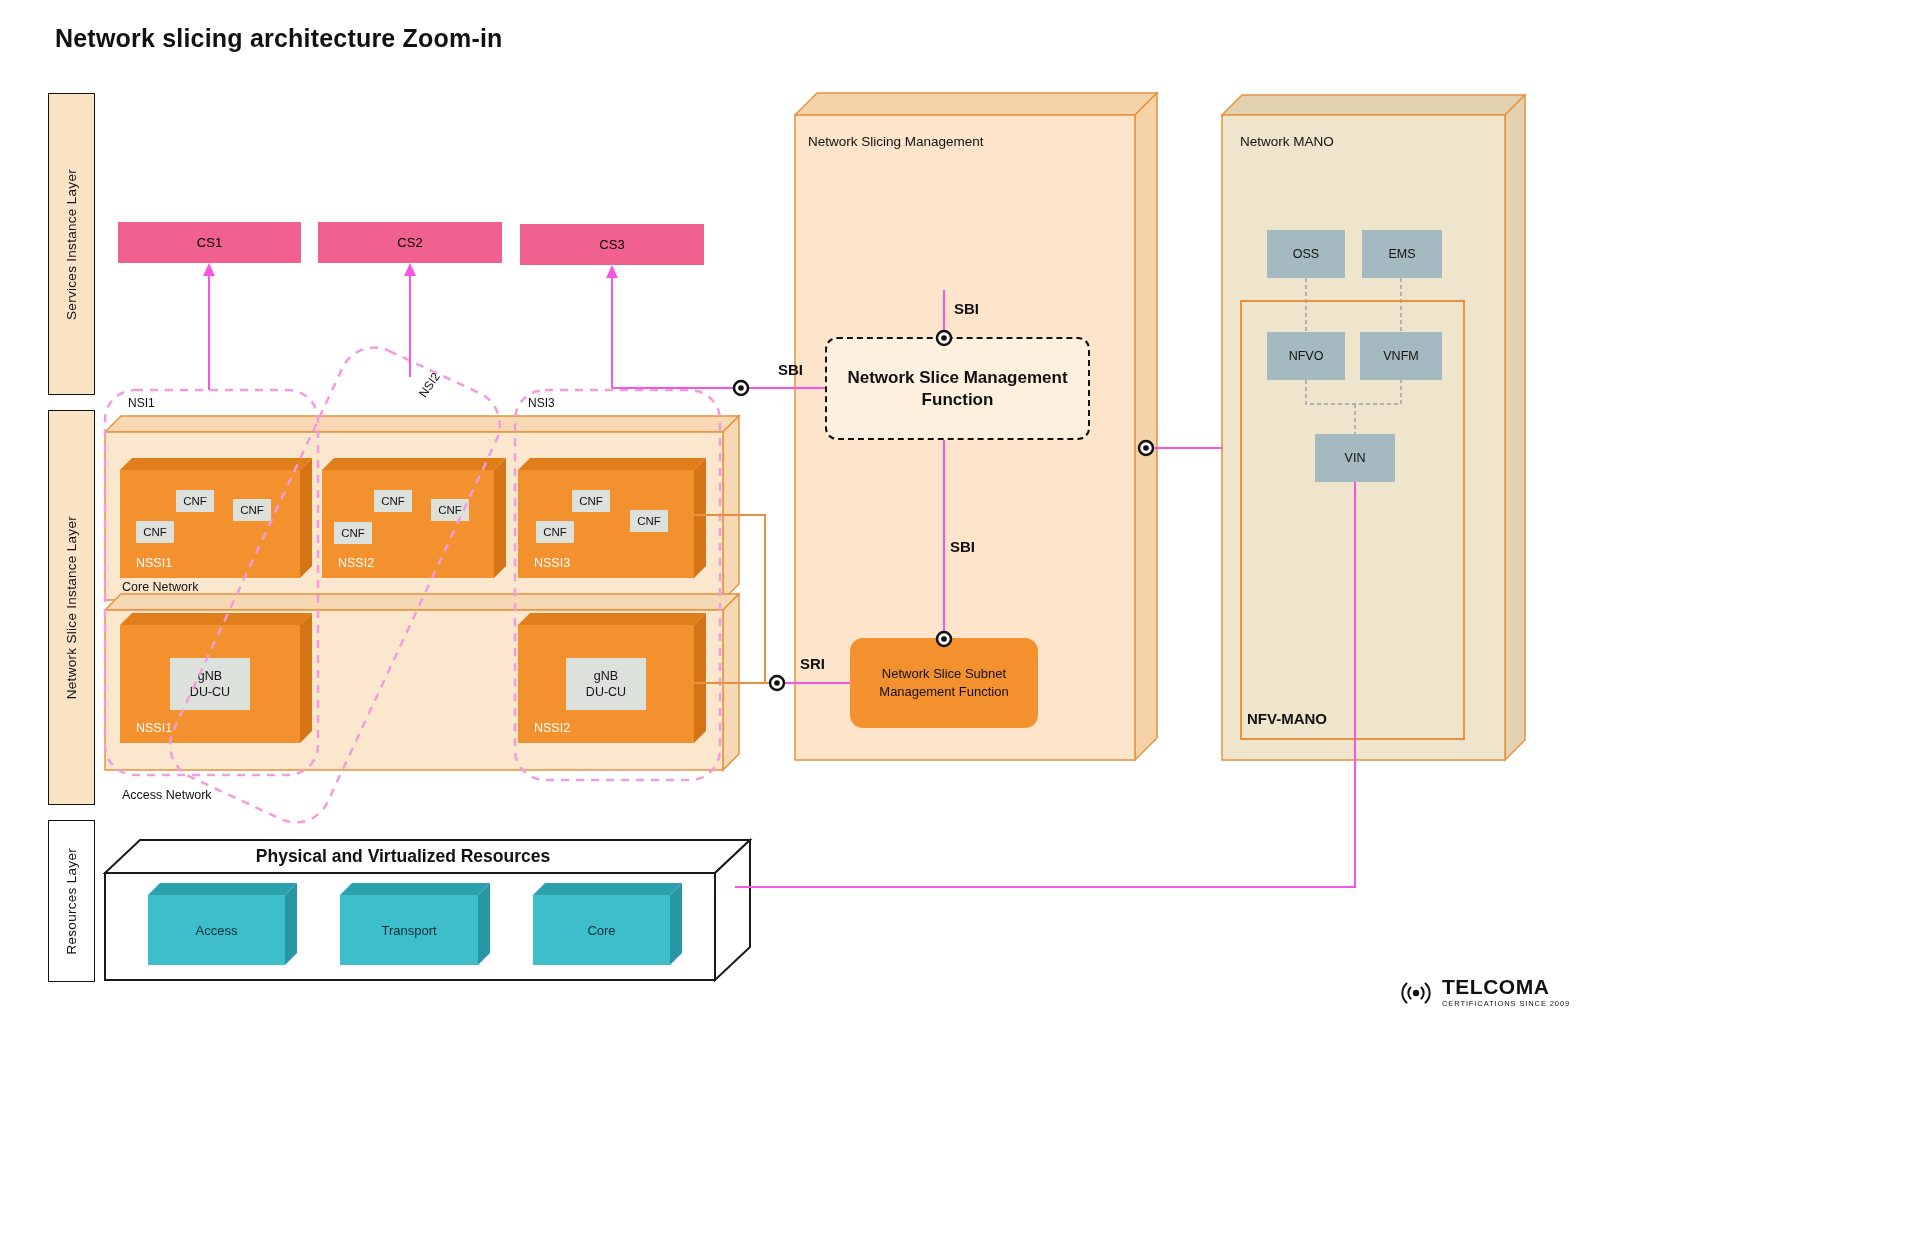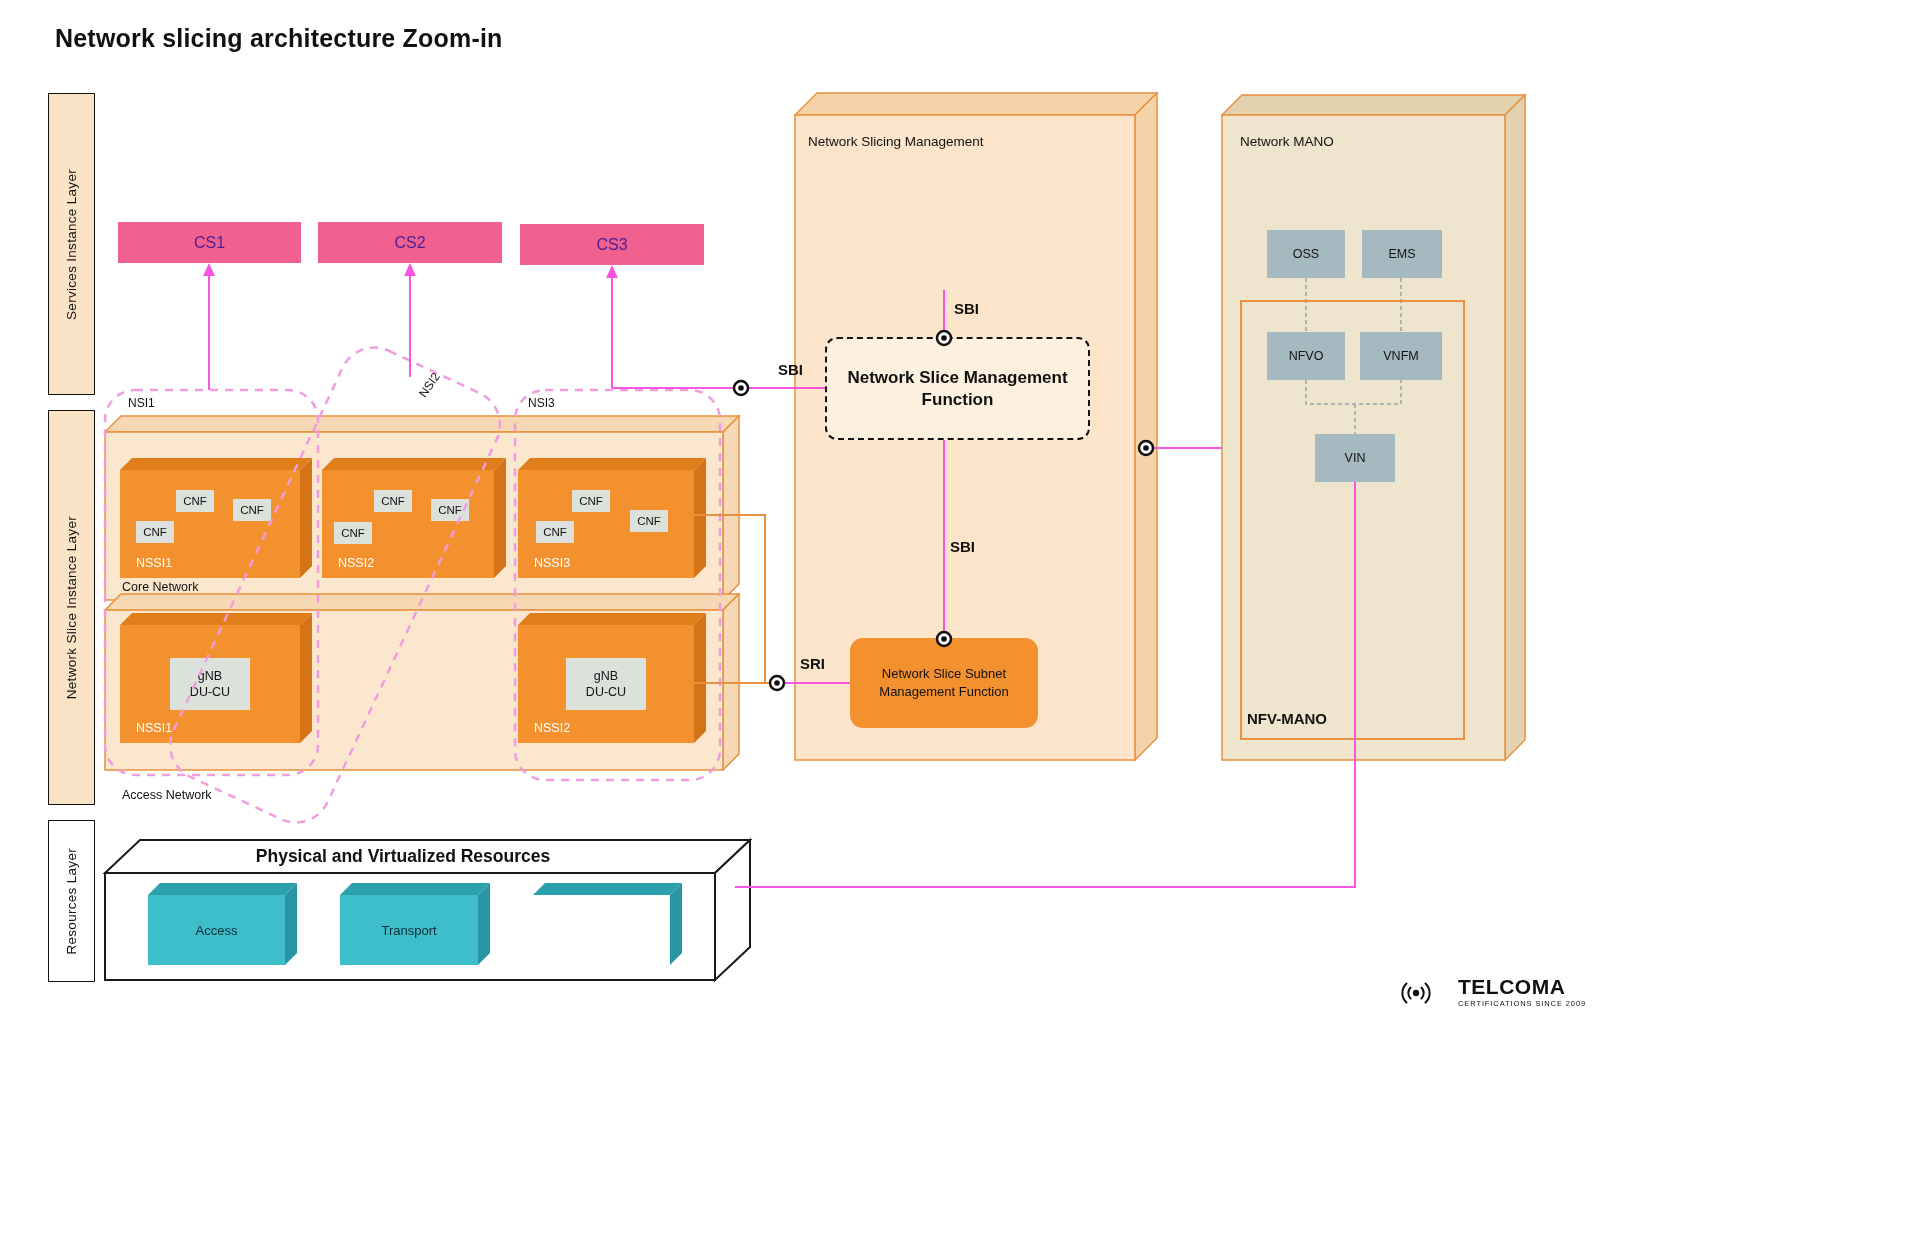--- a/index.html
+++ b/index.html
@@ -3,21 +3,21 @@
 <meta charset="utf-8">
 <style>
   html,body{margin:0;padding:0;background:#ffffff;}
   #canvas{
     position:relative;width:1920px;height:1248px;background:#ffffff;
     font-family:"Liberation Sans",sans-serif;color:#111;overflow:hidden;
   }
   .abs{position:absolute;box-sizing:border-box;}
   svg.layer{position:absolute;left:0;top:0;width:1920px;height:1248px;}
   .box{display:flex;align-items:center;justify-content:center;text-align:center;}
-  .pinkbox{background:#F0618F;color:#4c1d95;font-size:16px;text-align:center;}
+  .pinkbox{background:#F0618F;color:#000000;font-size:13px;text-align:center;}
   .graybox{background:#A4B9C0;color:#111;font-size:12.5px;}
   .chip{background:#DCE1DC;color:#111;font-size:11.5px;width:38px;height:22px;position:absolute;display:flex;align-items:center;justify-content:center;}
   .nssi{background:#F4912F;position:absolute;}
   .nssi-label{position:absolute;left:16px;bottom:8px;color:#ffffff;font-size:12.5px;}
   .tealbox{background:#3EBECB;color:#0e2d33;font-size:13px;}
   .layerbox{width:47px;background:#FBE4C6;border:1.5px solid #111;display:flex;align-items:center;justify-content:center;}
   .layerbox.white{background:#ffffff;}
   .vtext{writing-mode:vertical-rl;transform:rotate(180deg);font-size:13.5px;letter-spacing:.3px;white-space:nowrap;}
   .small-label{font-size:12px;color:#111;}
   .net-label{font-size:12.5px;color:#111;}
@@ -183,22 +183,23 @@
   <div class="abs box graybox" style="left:1267px;top:230px;width:78px;height:48px;z-index:1">OSS</div>
   <div class="abs box graybox" style="left:1362px;top:230px;width:80px;height:48px;z-index:1">EMS</div>
   <div class="abs box graybox" style="left:1267px;top:332px;width:78px;height:48px;z-index:1">NFVO</div>
   <div class="abs box graybox" style="left:1360px;top:332px;width:82px;height:48px;z-index:1">VNFM</div>
   <div class="abs box graybox" style="left:1315px;top:434px;width:80px;height:48px;z-index:1">VIN</div>
   <div class="abs nfv-mano-label" style="left:1247px;top:710px;z-index:1">NFV-MANO</div>
 
   <div class="abs box tealbox" style="left:148px;top:895px;width:137px;height:70px;z-index:1">Access</div>
   <div class="abs res-title" style="left:163px;top:846px;width:480px;z-index:1">Physical and Virtualized Resources</div>
   <div class="abs box tealbox" style="left:340px;top:895px;width:138px;height:70px;z-index:1">Transport</div>
-
-  <div class="abs" style="left:1396px;top:972px;display:flex;align-items:center;gap:22px;z-index:1">
+  <div class="abs box tealbox" style="left:533px;top:895px;width:137px;height:70px;z-index:1">Core</div>
+
+  <div class="abs" style="left:1396px;top:972px;display:flex;align-items:center;gap:6px;z-index:1">
     <svg width="40" height="40" viewBox="0 0 40 40">
       <circle cx="20" cy="21" r="3.2" fill="#111"></circle>
       <g stroke="#111" stroke-width="2" fill="none" stroke-linecap="round">
         <path d="M14.5 15.5 A8 8 0 0 0 14.5 26.5"></path>
         <path d="M10.5 11.5 A13 13 0 0 0 10.5 30.5"></path>
         <path d="M25.5 15.5 A8 8 0 0 1 25.5 26.5"></path>
         <path d="M29.5 11.5 A13 13 0 0 1 29.5 30.5"></path>
       </g>
     </svg>
     <div>

